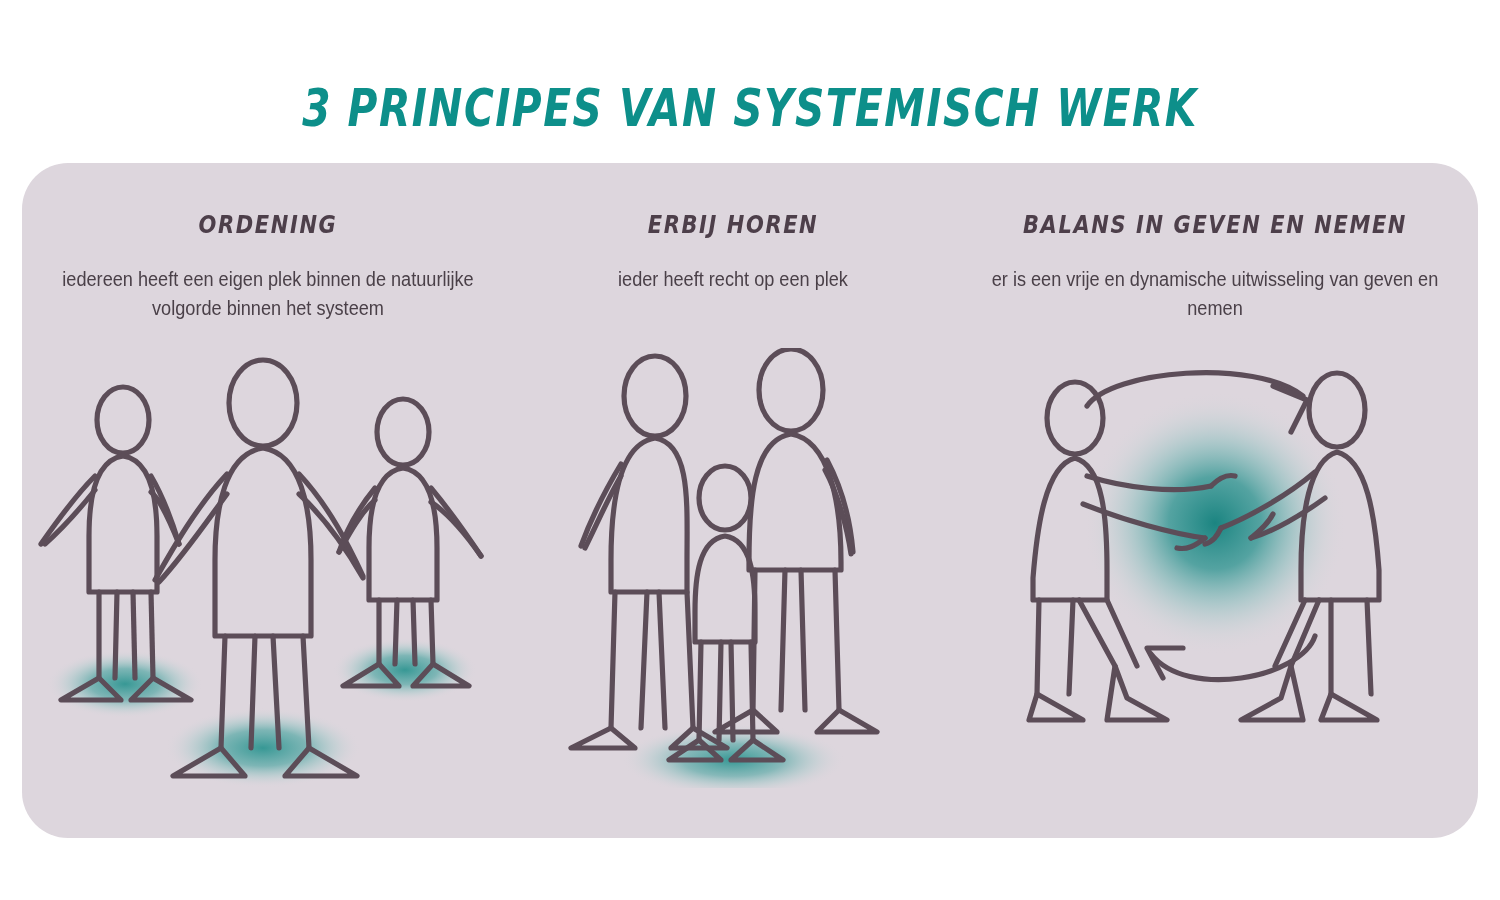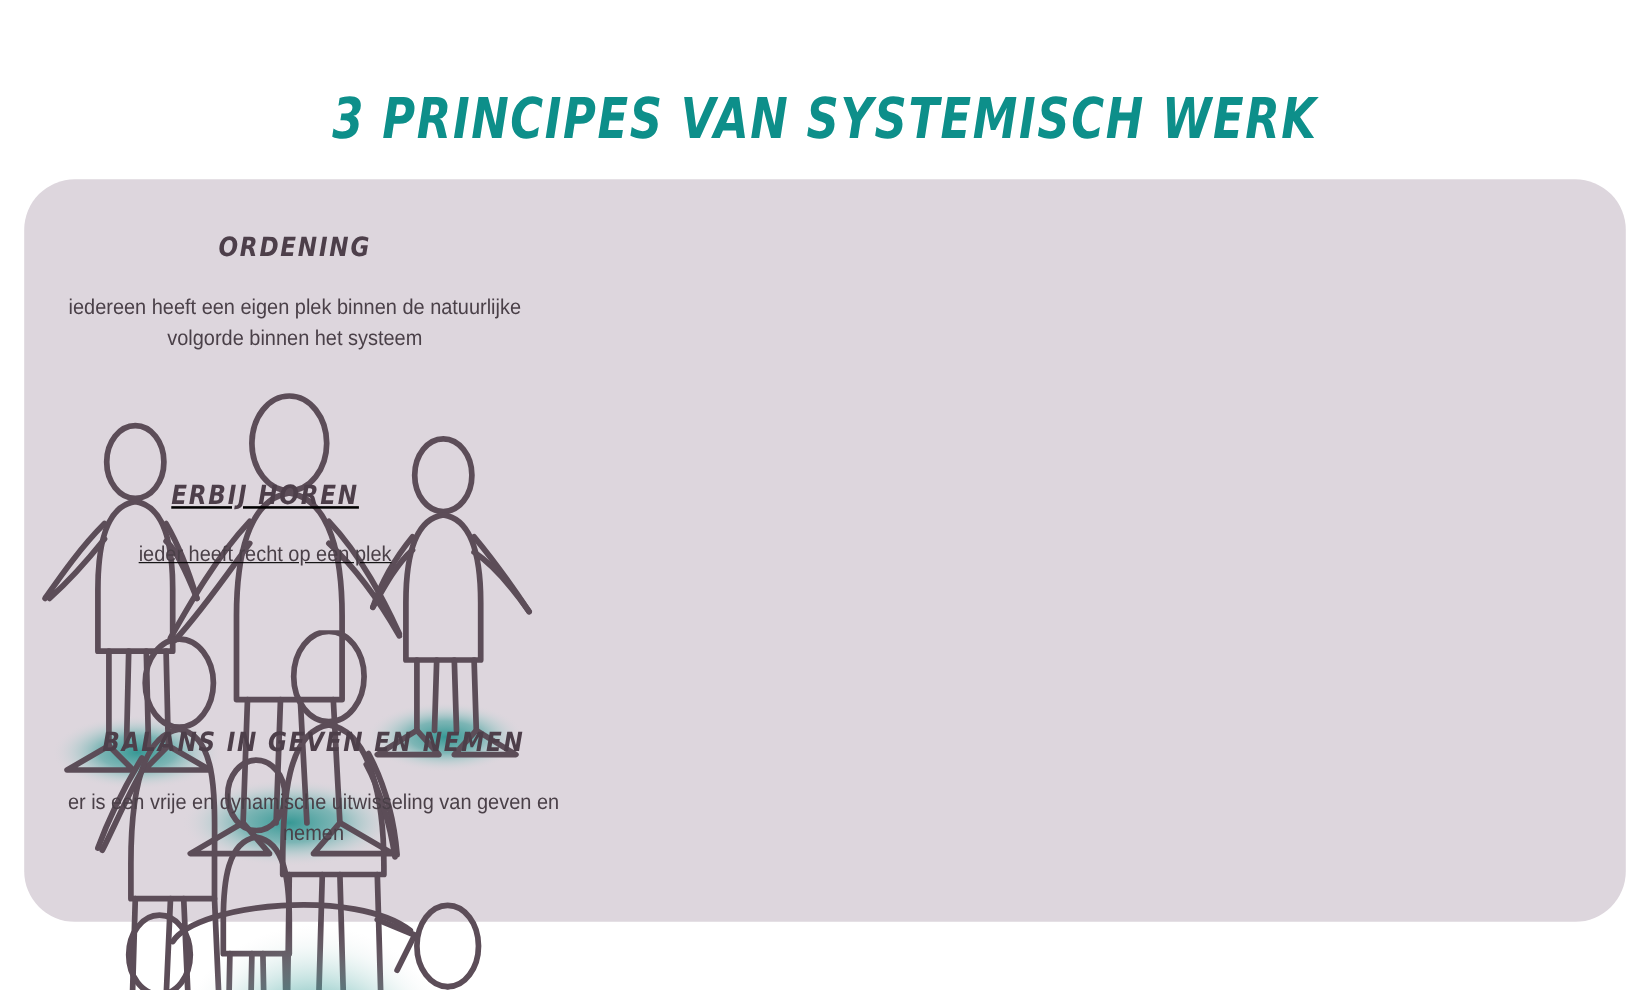--- a/index.html
+++ b/index.html
@@ -41,28 +41,28 @@
     width: 1456px;
     height: 675px;
     background: #ddd6dd;
     border-radius: 46px;
   }
 
   .columns {
     position: absolute;
     inset: 0;
     display: flex;
-    flex-direction: column;
+    flex-direction: row;
   }
   .col {
     position: relative;
     height: 100%;
   }
   .col-1 { width: 492px; }
-  .col-2 { width: 438px; text-decoration: underline; }
+  .col-2 { width: 438px; }
   .col-3 { width: 526px; }
 
   .col-head {
     margin-top: 48px;
     text-align: center;
     font-family: "DejaVu Sans", sans-serif;
     font-size: 21px;
     font-weight: bold;
     font-style: italic;
     letter-spacing: 1.6px;

